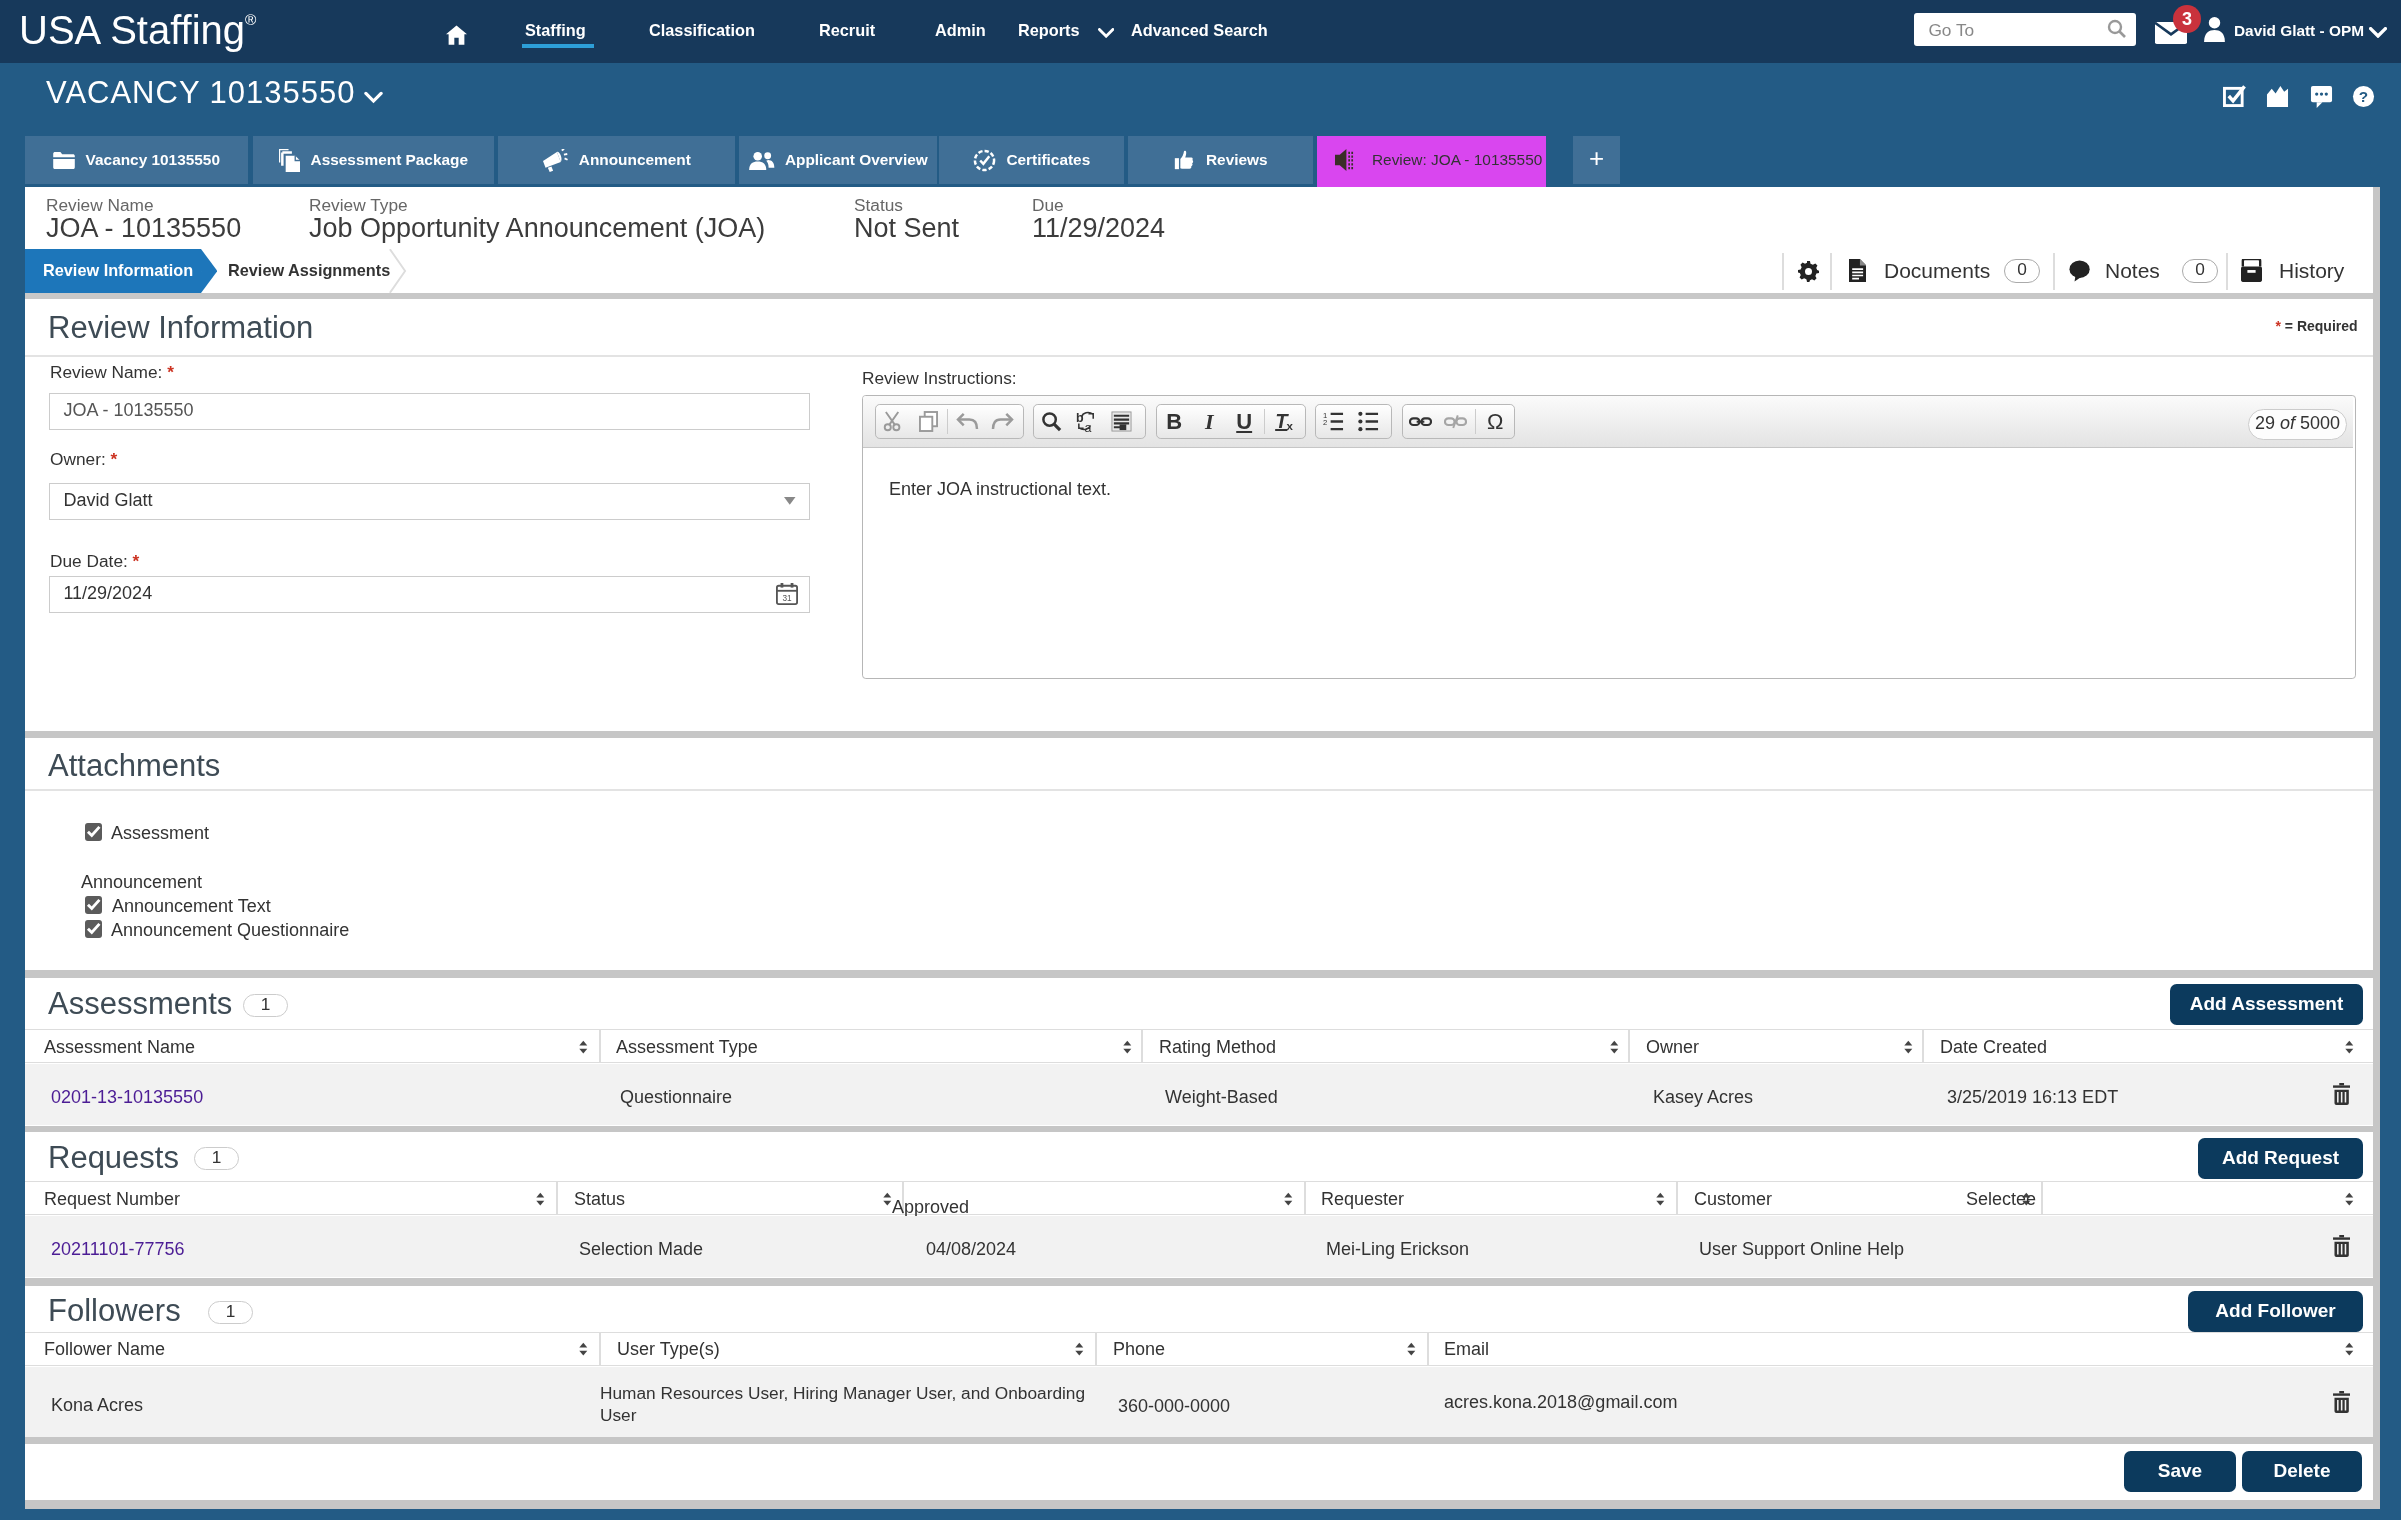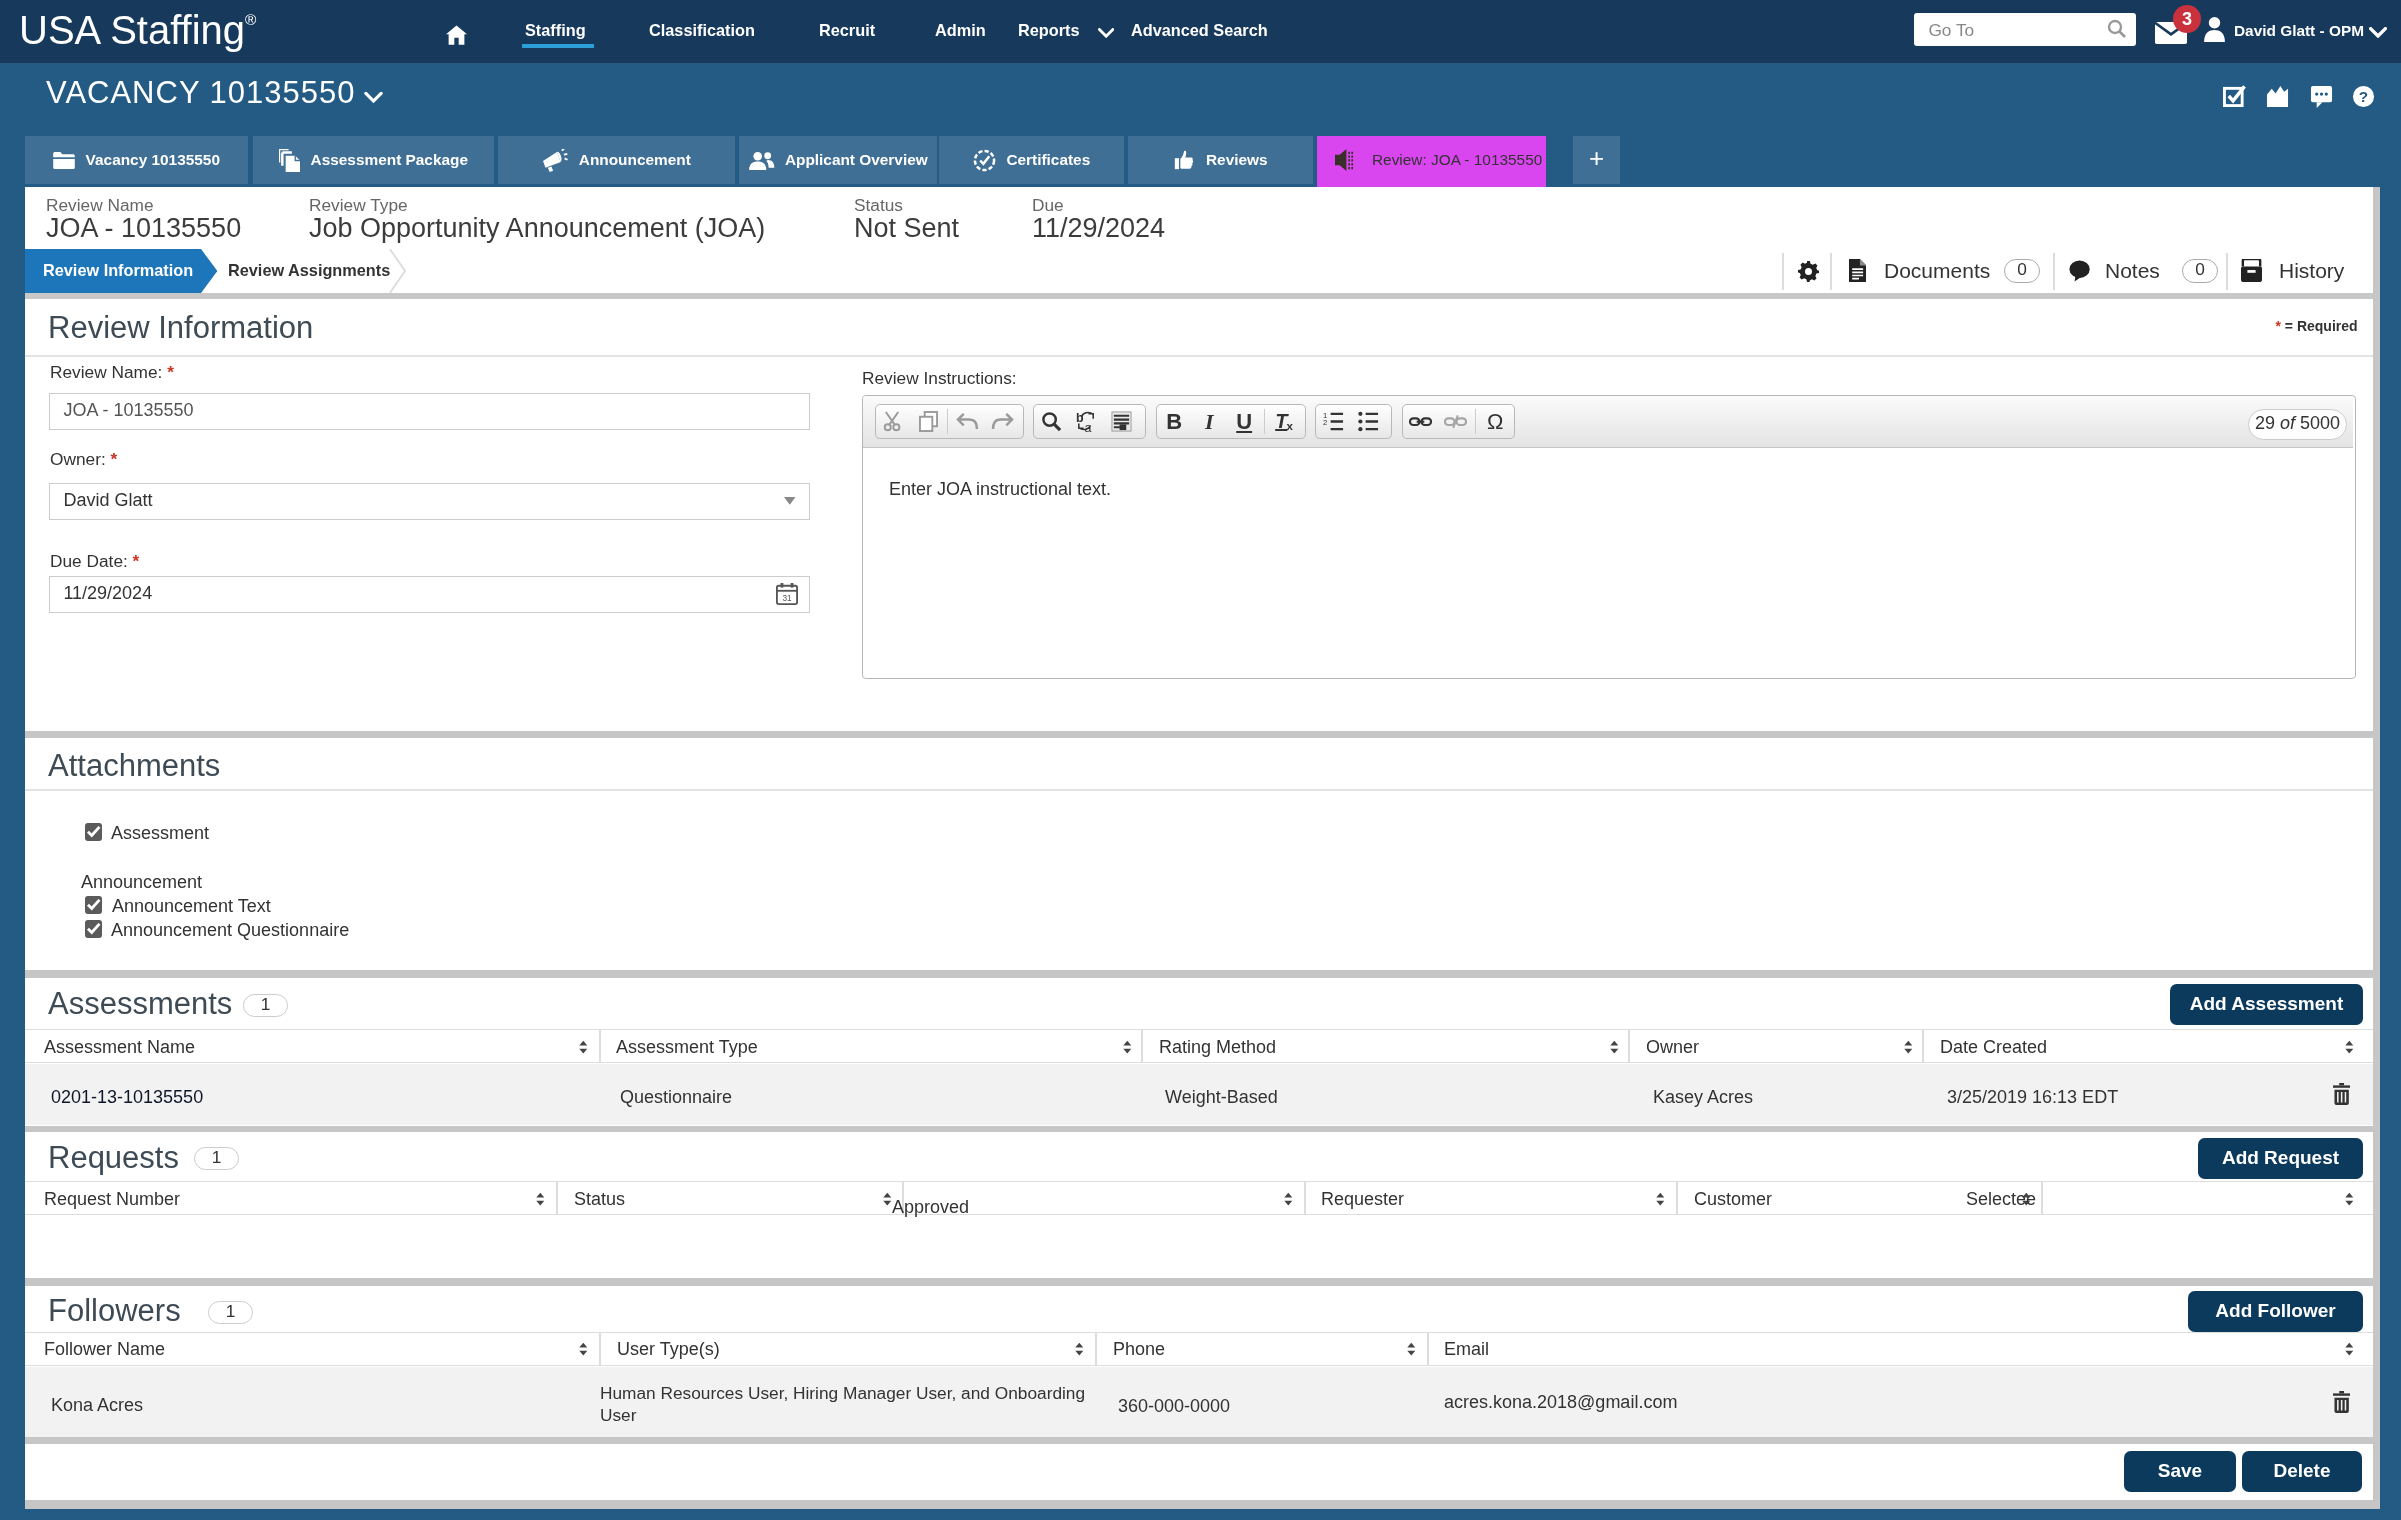--- a/index.html
+++ b/index.html
@@ -19,21 +19,21 @@
   .hvalue { position:absolute; top:26px; color:#3c3c3c; font-size:27px; font-weight:300; white-space:nowrap; }
   .sechead { position:absolute; font-size:31px; font-weight:300; color:#3e4b55; white-space:nowrap; }
   .cntpill { position:absolute; border:1.9px solid #ccc; border-radius:12.5px; width:45px; height:23px; font-size:17.3px; color:#333; text-align:center; line-height:19px; background:#fff; }
   .navybtn { position:absolute; background:#0c3a5d; border-radius:6.7px; color:#fff; font-size:19px; text-align:center; font-weight:bold; }
   .thead { position:absolute; left:0; width:2348px; height:34px; border-top:1.9px solid #ddd; border-bottom:1.9px solid #ddd; background:#fff; }
   .th { position:absolute; top:6.7px; color:#333; font-size:18px; }
   .sortg { position:absolute; top:9.6px; width:10.6px; height:14.4px; }
   .colsep { position:absolute; top:0; width:1.9px; height:32px; background:#ddd; }
   .trow { position:absolute; left:0; width:2348px; background:#f2f2f2; }
   .td { position:absolute; font-size:18px; color:#333; white-space:nowrap; }
-  .link { color:#0f172a; }
+  .link { color:#4c1d95; }
   .formlabel { position:absolute; font-size:17.3px; color:#333; white-space:nowrap; }
   .req { color:#c32; font-weight:bold; }
   .input { position:absolute; border:1.9px solid #ccc; background:#fff; font-size:18px; color:#555; }
   .cb { position:absolute; width:17.3px; height:17.3px; background:#5b5b5b; border-radius:2.9px; }
   .cb svg { position:absolute; left:1px; top:1.9px; }
   .cblabel { position:absolute; font-size:18px; color:#333; white-space:nowrap; }
   .tbtn { position:relative; height:35px; border:1px solid #b8b8b8; border-radius:4.8px; background:linear-gradient(#fff,#e7e7e7); display:flex; align-items:center; }
   .tsep { width:1px; height:25px; background:#ccc; margin:0 1.9px; }
   .ticon { width:35px; height:33px; display:flex; align-items:center; justify-content:center; }
 </style>
@@ -469,20 +469,33 @@
           <path d="M1.5 7 L6.5 1 L11.5 7 Z" fill="#444"></path>
           <path d="M1.5 11 L6.5 17 L11.5 11 Z" fill="#444"></path>
         </svg>
       <div class="colsep" style="left:2016px;"></div>
       <div class="th" style="left:1922px;margin-left:19px;">Selectee</div>
       <svg class="sortg" style="left:2319px;" viewBox="0 0 13 18">
           <path d="M1.5 7 L6.5 1 L11.5 7 Z" fill="#444"></path>
           <path d="M1.5 11 L6.5 17 L11.5 11 Z" fill="#444"></path>
         </svg>
     </div>
+    <div class="trow" style="top:84px; height:61px;">
+      <div class="td link" style="left:26px; top:23px;">20211101-77756</div>
+      <div class="td" style="left:554px; top:23px;">Selection Made</div>
+      <div class="td" style="left:901px; top:23px;">04/08/2024</div>
+      <div class="td" style="left:1301px; top:23px;">Mei-Ling Erickson</div>
+      <div class="td" style="left:1674px; top:23px;">User Support Online Help</div>
+      <svg class="abs" style="left:2308px; top:19px;" width="17.3" height="22" viewBox="0 0 18 23">
+          <rect x="6.5" y="0" width="5" height="2.5" fill="#333"></rect>
+          <rect x="0" y="2.5" width="18" height="2.5" fill="#333"></rect>
+          <path d="M1.5 7 L16.5 7 L16.5 21 C16.5 22.2 15.7 23 14.5 23 L3.5 23 C2.3 23 1.5 22.2 1.5 21 Z" fill="#333"></path>
+          <path d="M5 9.5 L5 20.5 M9 9.5 L9 20.5 M13 9.5 L13 20.5" stroke="#f2f2f2" stroke-width="1.6"></path>
+        </svg>
+    </div>
   </div>
   <div class="gap8"></div>
   <div class="panel" style="height:151px;">
     <div class="sechead" style="left:23px; top:7.7px;">Followers</div>
     <div class="cntpill" style="left:183px; top:15.4px;">1</div>
     <div class="navybtn" style="left:2163px; top:5.8px; width:175px; height:41px; line-height:40px;">Add Follower</div>
     <div class="thead" style="top:46px;">
       <div class="th" style="left:19px;">Follower Name</div>
       <svg class="sortg" style="left:553px;" viewBox="0 0 13 18">
           <path d="M1.5 7 L6.5 1 L11.5 7 Z" fill="#444"></path>

